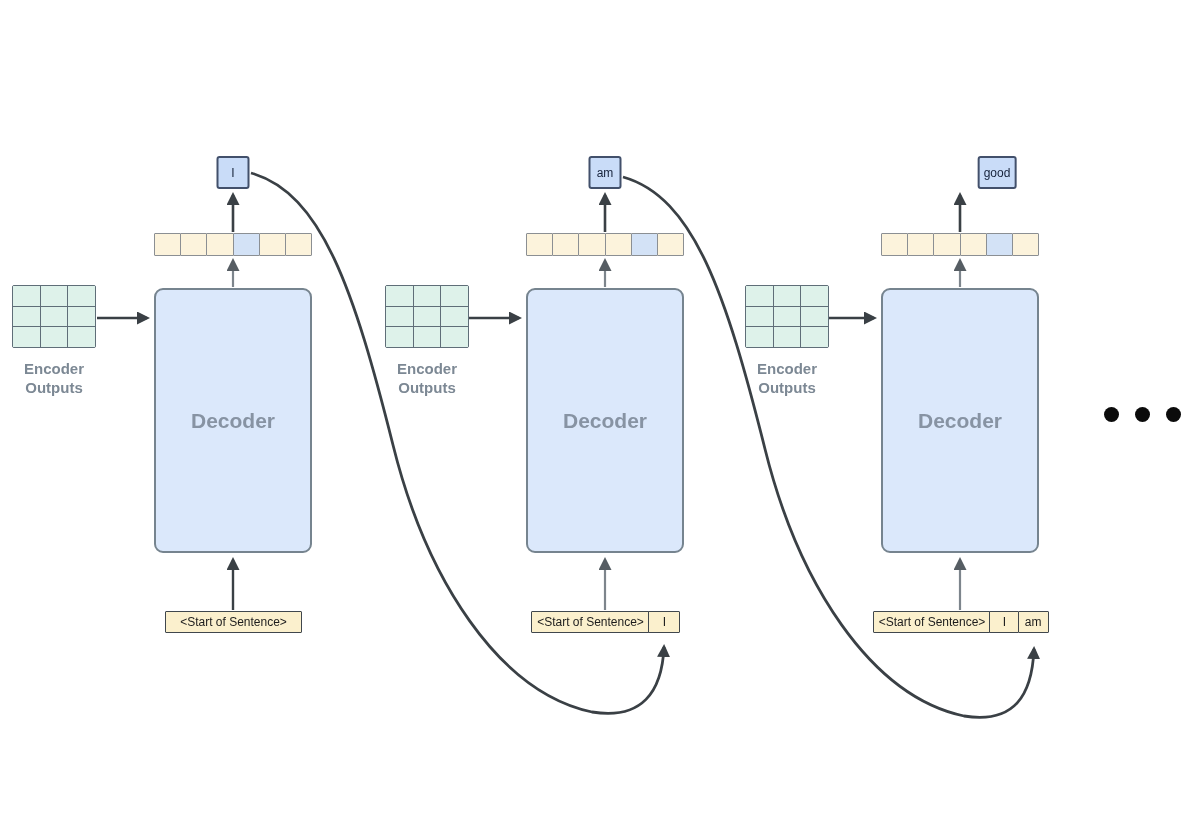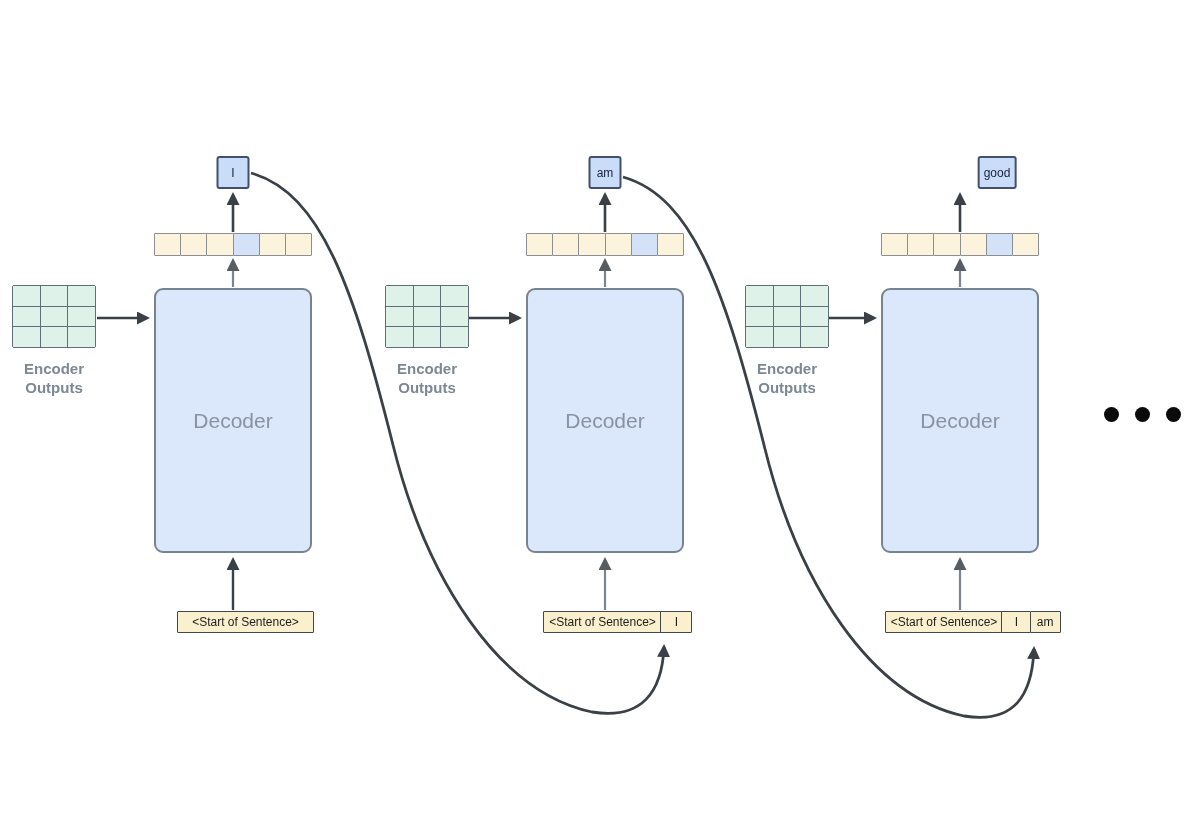--- a/index.html
+++ b/index.html
@@ -29,42 +29,42 @@
   }
   .bar-cell:first-child{margin-left:0;}
   .bar-cell.hl{background:#d3e2f6;}
 
   
   .decoder{
     position:absolute;top:288px;width:158px;height:265px;transform:translateX(-50%);
     background:#dbe8fb;border:2.5px solid #76848f;border-radius:9px;
     display:flex;align-items:center;justify-content:center;box-sizing:border-box;
   }
-  .decoder-label{font-size:21px;font-weight:normal;color:#8793a3;}
+  .decoder-label{font-size:21px;font-weight:bold;color:#8793a3;}
 
   
   .egrid{
     position:absolute;top:285px;width:84px;height:63px;box-sizing:border-box;
     display:grid;grid-template-columns:repeat(3,1fr);grid-template-rows:repeat(3,1fr);
     border:1.5px solid #5f6e78;border-radius:2px;background:#5f6e78;gap:1px;padding:0;
   }
   .ecell{background:#def2ea;}
   .elabel{
     position:absolute;top:359px;width:120px;transform:translateX(-50%);
     text-align:center;font-size:15px;font-weight:bold;color:#7c8894;line-height:19px;
   }
 
   
   .input-row{position:absolute;top:611px;height:22px;display:flex;}
   .icell{
     box-sizing:border-box;height:22px;background:#fbf0cd;border:1.7px solid #40474d;
     margin-left:-1.7px;display:flex;align-items:center;justify-content:center;
     font-size:12px;color:#1c1c1c;white-space:nowrap;padding:0 4px;border-radius:1px;
   }
-  .icell:first-child{margin-left:12px;}
+  .icell:first-child{margin-left:0;}
 
   
   .ellipsis{position:absolute;left:1104px;top:407px;display:flex;gap:16px;}
   .dot{width:15px;height:15px;border-radius:50%;background:#0b0b0b;}
 </style>
 </head>
 <body>
 
 <div class="canvas">
 

